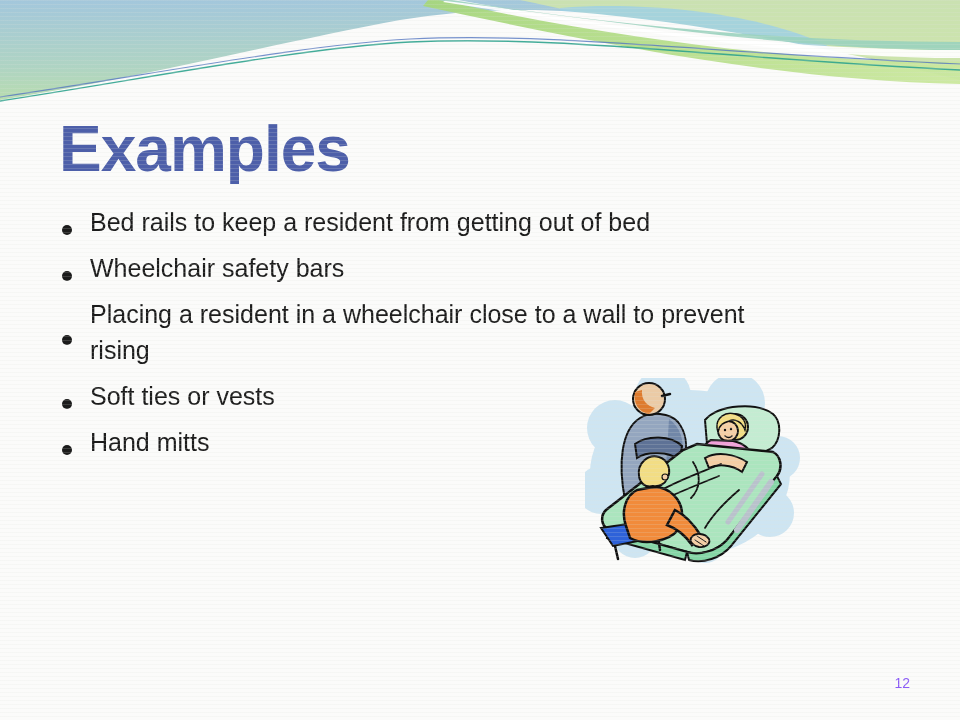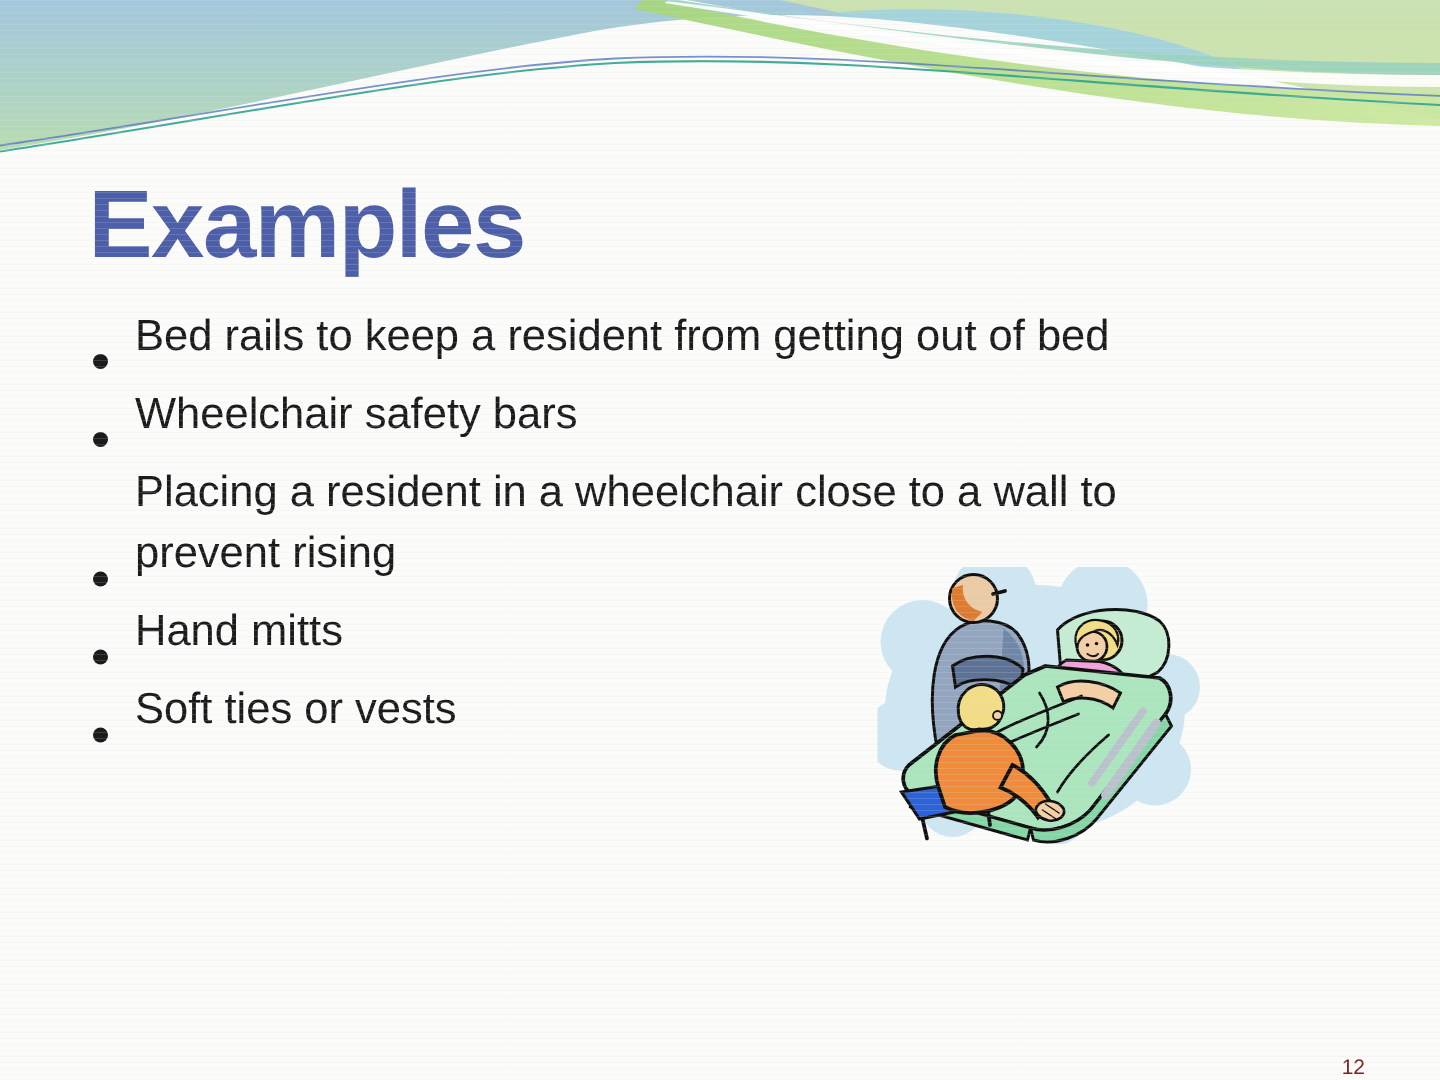--- a/index.html
+++ b/index.html
@@ -25,35 +25,35 @@
     position:absolute;left:46px;top:116px;z-index:10;
     font-size:64px;line-height:1.05;font-weight:700;
     color:#4D5FA9;letter-spacing:-1px;margin-left:13px;
   }
 
   .bullet-list{
     position:absolute;left:60px;top:204px;width:736px;z-index:10;
     margin:0;padding:0;list-style:none;
   }
   .bullet-item{
-    display:flex;align-items:flex-end;
+    display:flex;align-items:center;
     margin:0 0 10px 0;
-    font-size:29px;line-height:1.44;color:#1B1B1B;
+    font-size:25px;line-height:1.44;color:#1B1B1B;
   }
   .bullet-marker{
     flex:0 0 auto;width:10px;height:10px;border-radius:50%;
     background:#1B1B1B;margin:16px 18px 0 2px;
   }
   .bullet-text{flex:1 1 auto;}
 
   .clipart{position:absolute;left:585px;top:378px;width:215px;height:185px;z-index:9;}
 
   .page-number{
-    position:absolute;right:50px;bottom:1px;z-index:20;
-    font-size:14px;color:#7f1d1d;
+    position:absolute;right:50px;bottom:29px;z-index:20;
+    font-size:14px;color:#8b5cf6;
   }
 </style>
 </head>
 <body>
 
 <div class="slide">
 
   <svg class="wave-banner" viewBox="0 0 960 150" preserveAspectRatio="none" aria-hidden="true">
     <defs>
       <linearGradient id="sky" x1="0" y1="0" x2="0" y2="1">
@@ -94,25 +94,25 @@
     <li class="bullet-item">
       <span class="bullet-marker"></span>
       <span class="bullet-text">Wheelchair safety bars</span>
     </li>
     <li class="bullet-item">
       <span class="bullet-marker"></span>
       <span class="bullet-text">Placing a resident in a wheelchair close to a wall to prevent rising</span>
     </li>
     <li class="bullet-item">
       <span class="bullet-marker"></span>
-      <span class="bullet-text">Hand mitts</span>
+      <span class="bullet-text">Soft ties or vests</span>
     </li>
     <li class="bullet-item">
       <span class="bullet-marker"></span>
-      <span class="bullet-text">Soft ties or vests</span>
+      <span class="bullet-text">Hand mitts</span>
     </li>
   </ul>
 
   <svg class="clipart" viewBox="0 0 215 185" aria-hidden="true">
 
     <g fill="#CEE5F2">
       <ellipse cx="105" cy="95" rx="100" ry="83"></ellipse>
       <circle cx="30" cy="50" r="28"></circle>
       <circle cx="78" cy="18" r="28"></circle>
       <circle cx="150" cy="25" r="30"></circle>

